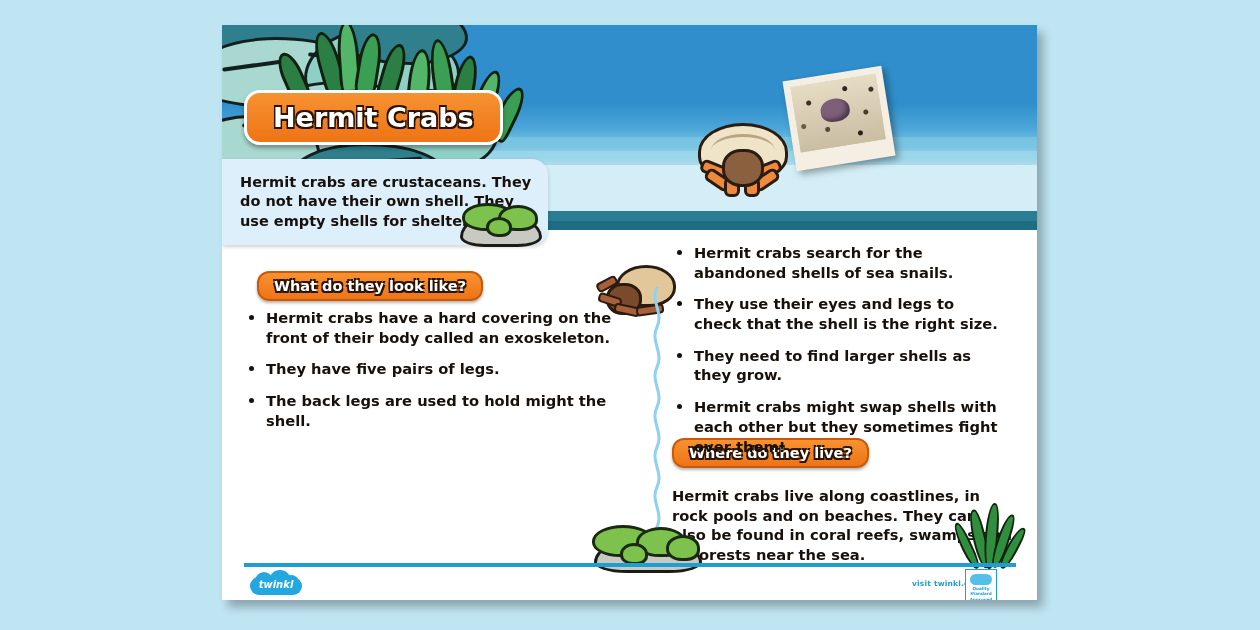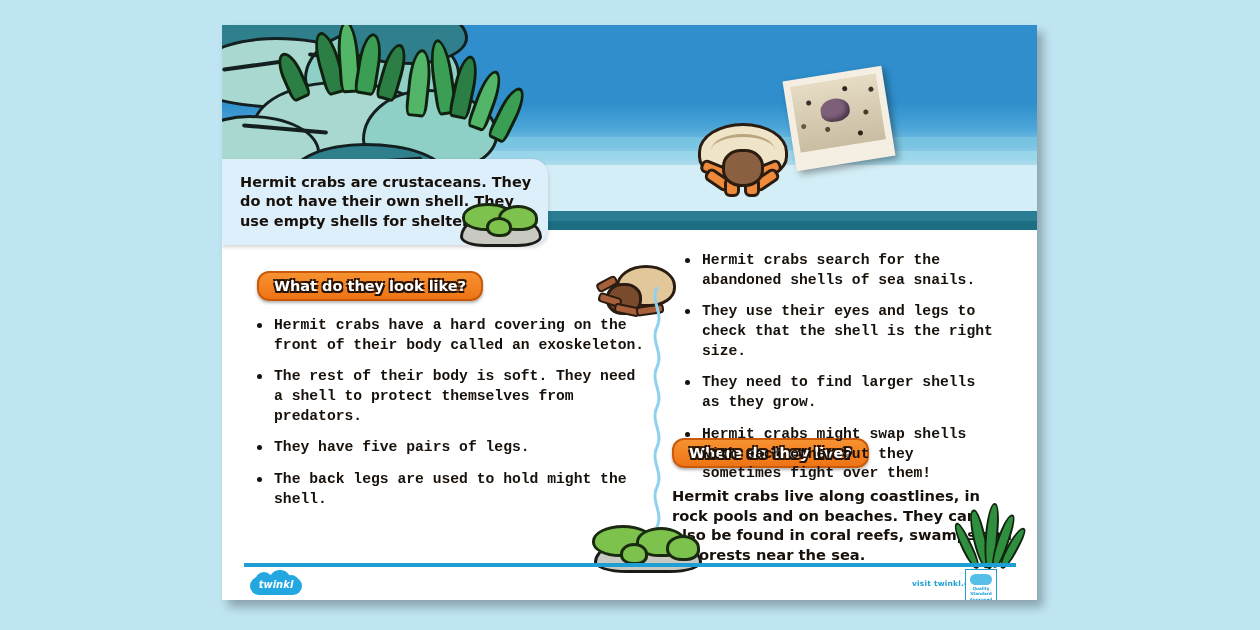--- a/index.html
+++ b/index.html
@@ -104,21 +104,21 @@
     background:#ddeffa;border-top-right-radius:16px;border-bottom-right-radius:16px;
     box-shadow:0 2px 4px rgba(0,0,0,.18);
   }
   .intro p{margin:0;font-size:14.5px;line-height:1.33;color:#18110b;font-weight:bold;}
 
   
   .col{position:absolute;color:#18110b;}
   .col-left{left:22px;top:283px;width:410px;}
   .col-right{left:450px;top:218px;width:330px;}
 
-  ul.bullets{margin:8px;padding:0;list-style:none;font-family:Liberation Mono, monospace;}
+  ul.bullets{margin:0;padding:0;list-style:none;}
   ul.bullets li{
     position:relative;padding-left:22px;margin-bottom:12px;
     font-size:14.7px;line-height:1.34;font-weight:bold;
   }
   ul.bullets li:before{
     content:"";position:absolute;left:5px;top:7px;width:5px;height:5px;
     border-radius:50%;background:#18110b;
   }
   .live-text{position:absolute;left:450px;top:461px;width:340px;
     font-size:14.7px;line-height:1.34;font-weight:bold;color:#18110b;}
@@ -211,20 +211,21 @@
       <p>Hermit crabs are crustaceans. They do not have their own shell. They use empty shells for shelter.</p>
     </div>
 
     <div class="rock-intro">
       <div class="rm-stone" style="left:0;top:10px;width:76px;height:28px;"></div>
       <div class="rm-moss" style="left:2px;top:0;width:46px;height:22px;"></div>
       <div class="rm-moss" style="left:38px;top:2px;width:34px;height:20px;"></div>
       <div class="rm-moss" style="left:26px;top:14px;width:20px;height:14px;"></div>
     </div>
 
+    <div class="badge title">Hermit Crabs</div>
 
     <div class="polaroid photo-shell">
       <div class="shot sand shot-shell">
           <div class="snail"></div>
         </div>
     </div>
 
     <div class="badge sec" id="badge-look">What do they look like?</div>
     <div class="badge sec" id="badge-live">Where do they live?</div>
 
@@ -239,21 +240,20 @@
 
     <div class="divider">
       <svg width="18" height="240" viewBox="0 0 18 240" aria-hidden="true">
         <path d="M9 0 C 2 14, 16 26, 9 40 C 2 54, 16 66, 9 80 C 2 94, 16 106, 9 120 C 2 134, 16 146, 9 160 C 2 174, 16 186, 9 200 C 2 214, 16 226, 9 240" fill="none" stroke="#8fd2f0" stroke-width="3" stroke-linecap="round"></path>
       </svg>
     </div>
 
     <div class="col col-left">
       <ul class="bullets">
         <li>Hermit crabs have a hard covering on the front of their body called an exoskeleton.</li>
-        <li>The rest of their body is soft. They need a shell to protect themselves from predators.</li>
         <li>They have five pairs of legs.</li>
         <li>The back legs are used to hold might the shell.</li>
       </ul>
     </div>
 
     <div class="col col-right">
       <ul class="bullets">
         <li>Hermit crabs search for the abandoned shells of sea snails.</li>
         <li>They use their eyes and legs to check that the shell is the right size.</li>
         <li>They need to find larger shells as they grow.</li>

